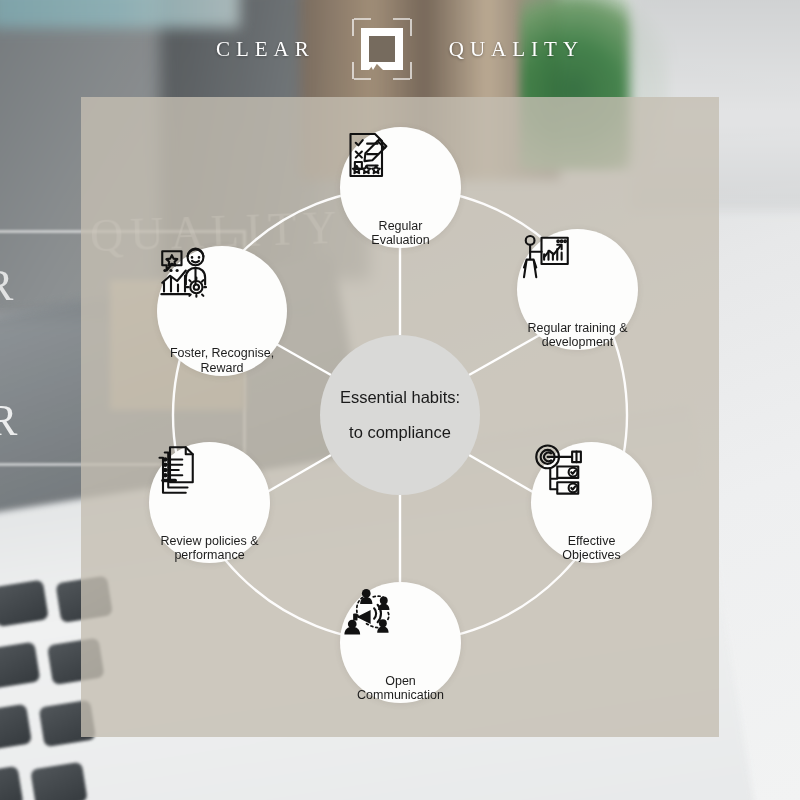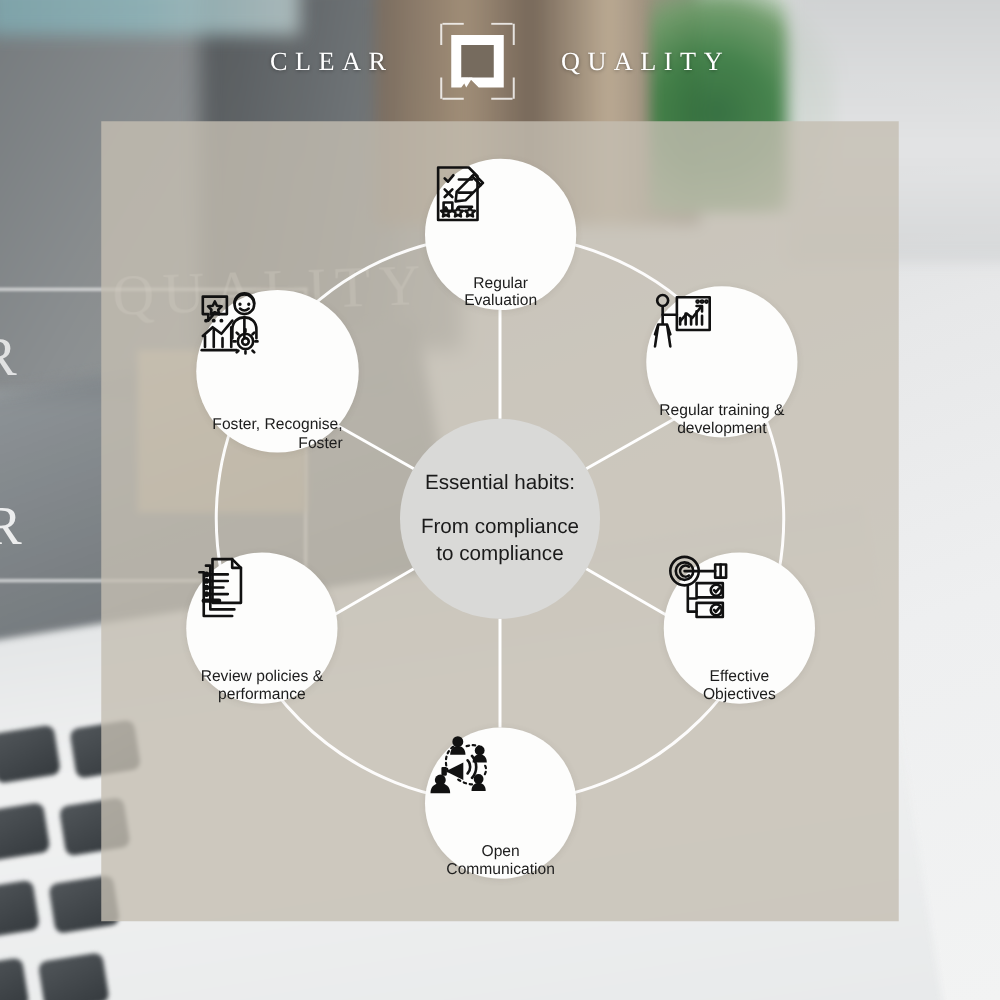--- a/index.html
+++ b/index.html
@@ -320,21 +320,21 @@
           <circle cx="18.5" cy="38" r="1.4" fill="#111"></circle>
           <path d="M16 44 h14" stroke-width="4"></path>
         </svg>
       </span>
       <span class="label">
         <span>Review policies &amp;</span><br>
         <span>performance</span>
       </span>
     </div>
 
-    <div class="node" style="left:76px;top:135px;width:130px;height:130px;text-align:right;">
+    <div class="node" style="left:76px;top:149px;width:130px;height:130px;">
       <span class="icon">
         <svg viewBox="0 0 64 64" fill="none" stroke="#111" stroke-width="2.4" stroke-linecap="round" stroke-linejoin="round">
           <path d="M6 6 h22 v16 H16 l-5 6 v-6 H6 Z"></path>
           <path d="M17 10.5 l1.9 3.9 4.3 .6 -3.1 3 .7 4.3 -3.8-2 -3.8 2 .7-4.3 -3.1-3 4.3-.6z"></path>
           <circle cx="9" cy="28" r="1.8" fill="#111" stroke="none"></circle>
           <circle cx="16" cy="28" r="1.8" fill="#111" stroke="none"></circle>
           <circle cx="23" cy="28" r="1.8" fill="#111" stroke="none"></circle>
           <circle cx="44" cy="13" r="9"></circle>
           <path d="M35 12 a9 9 0 0 1 18 0"></path>
           <path d="M40 13 a2 2 0 0 0 0 .1 M48 13 a2 2 0 0 0 0 .1" stroke-width="3"></path>
@@ -344,25 +344,24 @@
           <path d="M8 52 v-10 M16 52 v-16 M24 52 v-8 M32 52 v-18"></path>
           <path d="M5 55 h32"></path>
           <path d="M6 42 l9-8 8 6 10-12"></path>
           <circle cx="45" cy="47" r="7"></circle>
           <circle cx="45" cy="47" r="3"></circle>
           <path d="M45 38 v-2 M45 58 v-2 M36 47 h-2 M56 47 h-2 M38.5 40.5 l-1.5-1.5 M53 57 l-1.5-1.5 M51.5 40.5 l1.5-1.5 M37 57 l1.5-1.5"></path>
         </svg>
       </span>
       <span class="label">
         <span>Foster, Recognise,</span><br>
-        <span>Foster</span>
+        <span>Reward</span>
       </span>
     </div>
 
     <div class="center-node" style="left:239px;top:238px;">
       <div class="c-line">Essential habits:</div>
       <div class="c-gap"></div>
-      <div class="c-line">From compliance</div>
       <div class="c-line">to compliance</div>
     </div>
 
   </div>
 </div>
 
 </body></html>

